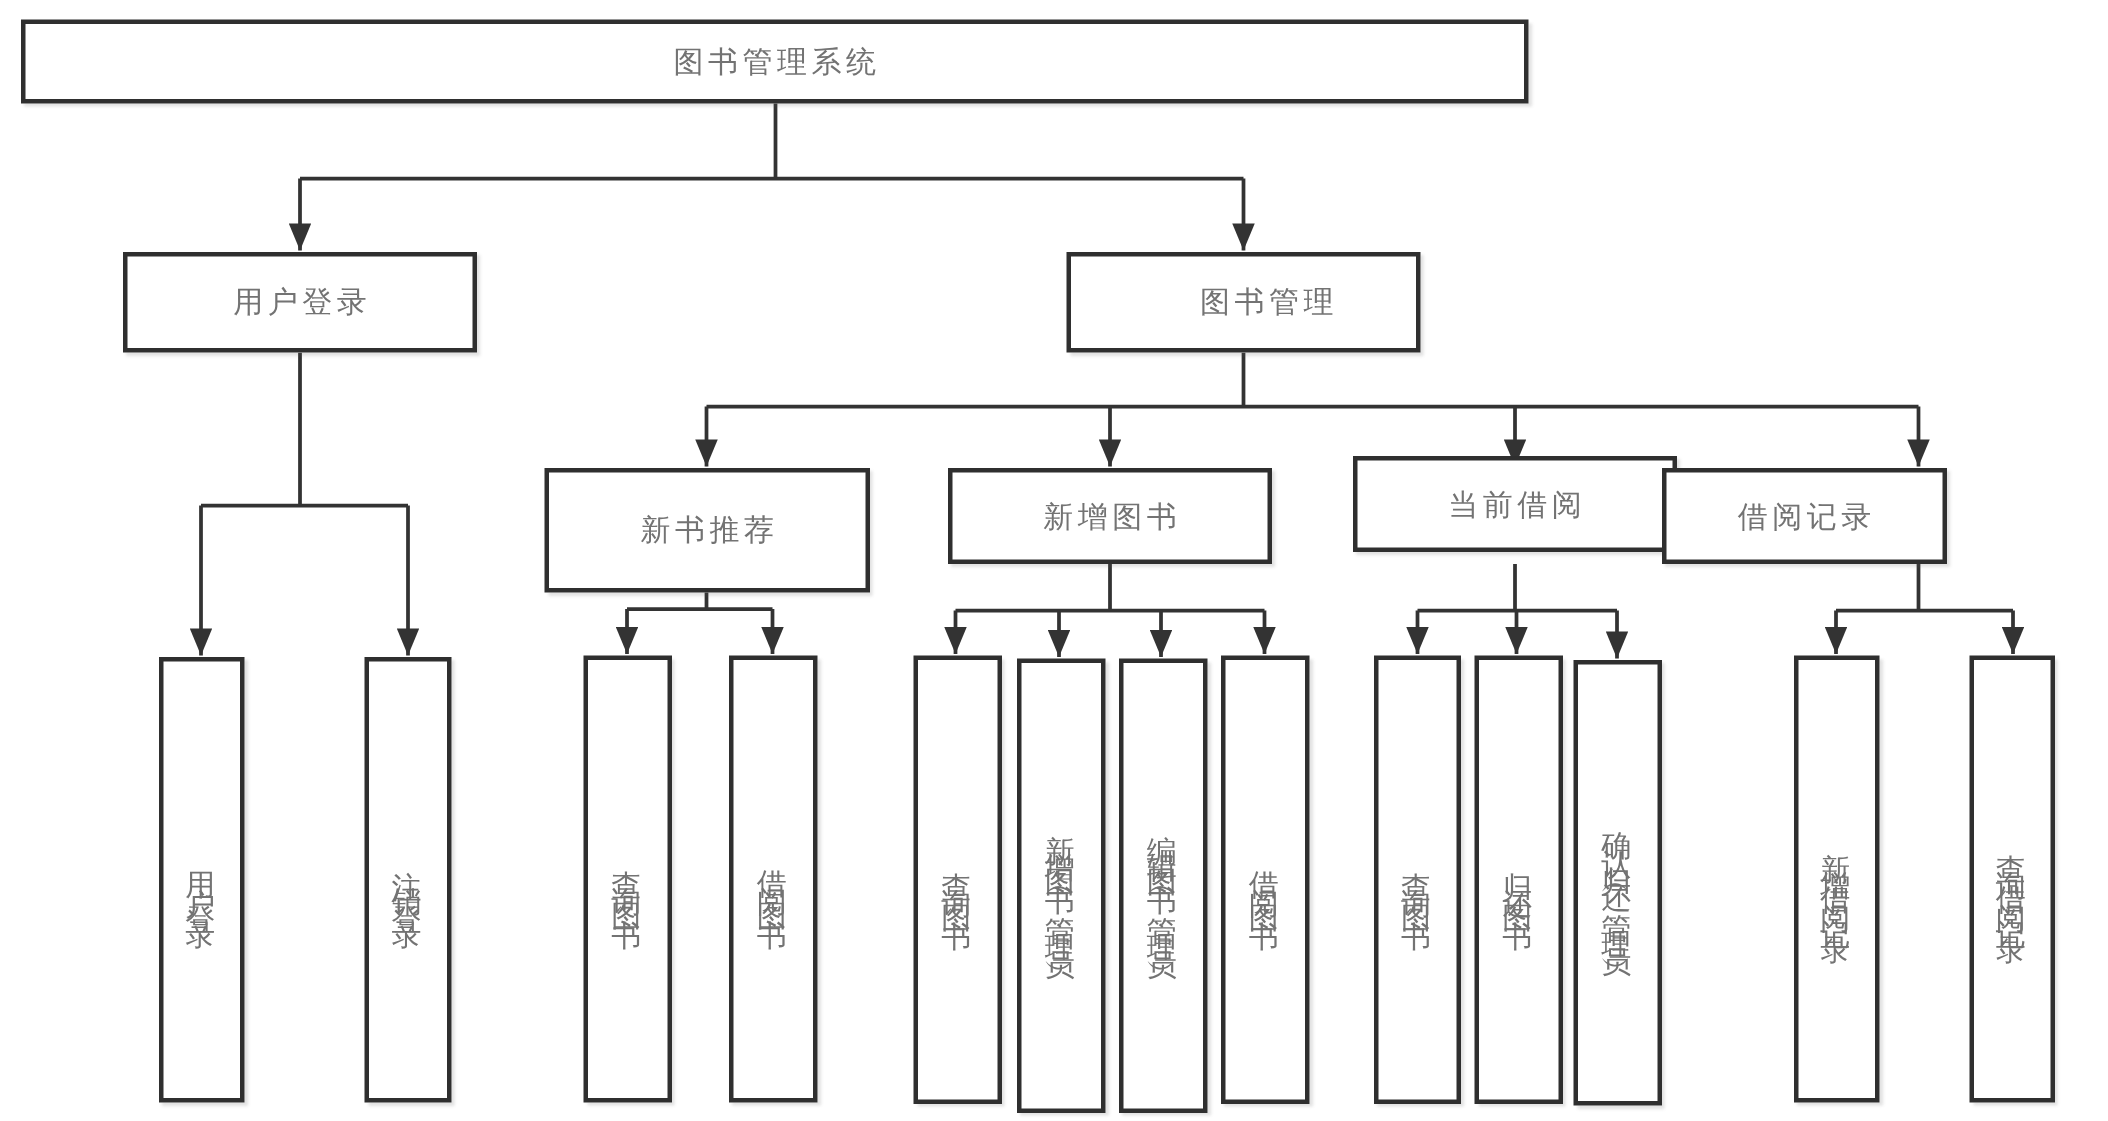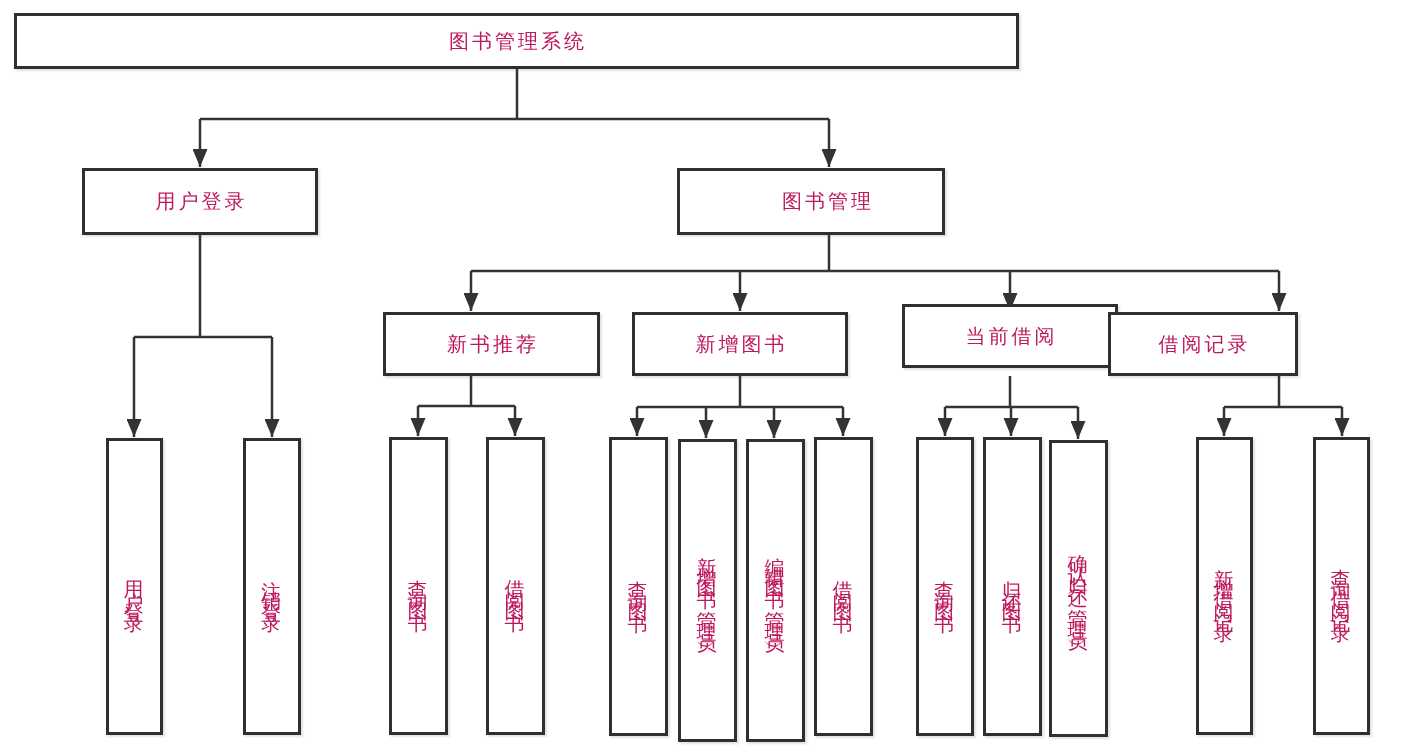--- a/index.html
+++ b/index.html
@@ -15,21 +15,21 @@
     position: absolute;
     left: 0; top: 0;
     width: 1405px; height: 747px;
     pointer-events: none;
   }
   .node {
     position: absolute;
     box-sizing: border-box;
     border: 3px solid #2f2f2f;
     background: #ffffff;
-    color: #be185d;
+    color: #737373;
     display: flex;
     align-items: center;
     justify-content: center;
     box-shadow: 2px 2px 2px rgba(90,90,90,0.18);
     white-space: nowrap;
   }
   .node.h {
     font-size: 20px;
     letter-spacing: 3px;
     text-indent: 3px;
@@ -89,23 +89,23 @@
       <line x1="1011" y1="407" x2="1011" y2="436" marker-end="url(#ah)"></line>
       <line x1="1078" y1="407" x2="1078" y2="439" marker-end="url(#ah)"></line>
       <line x1="1224" y1="407" x2="1224" y2="436" marker-end="url(#ah)"></line>
       <line x1="1342" y1="407" x2="1342" y2="436" marker-end="url(#ah)"></line>
     </g>
   </svg>
 
   <div class="node h" style="left:14px; top:13px; width:1005px; height:56px;">图书管理系统</div>
 
   <div class="node h" style="left:82px; top:168px; width:236px; height:67px;">用户登录</div>
-  <div class="node h" style="left:677px; top:168px; width:268px; height:67px;padding-left:31px;">图书管理</div>
+  <div class="node h" style="left:711px; top:168px; width:236px; height:67px;padding-left:31px;">图书管理</div>
 
-  <div class="node h" style="left:383px; top:312px; width:217px; height:64px;">新书推荐</div>
+  <div class="node h" style="left:363px; top:312px; width:217px; height:83px;">新书推荐</div>
   <div class="node h" style="left:632px; top:312px; width:216px; height:64px;">新增图书</div>
   <div class="node h" style="left:902px; top:292px; width:216px; height:64px;margin-top:12px;">当前借阅</div>
   <div class="node h" style="left:1108px; top:312px; width:190px; height:64px;">借阅记录</div>
 
   <div class="node v" style="left:106px; top:438px; width:57px; height:297px;">用户登录</div>
   <div class="node v" style="left:243px; top:438px; width:58px; height:297px;">注销登录</div>
 
   <div class="node v" style="left:389px; top:437px; width:59px; height:298px;">查询图书</div>
   <div class="node v" style="left:486px; top:437px; width:59px; height:298px;">借阅图书</div>
 

